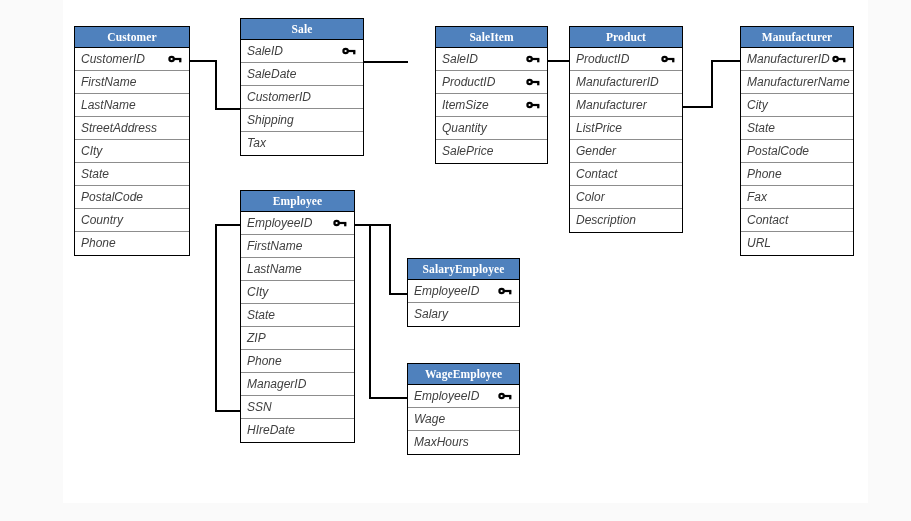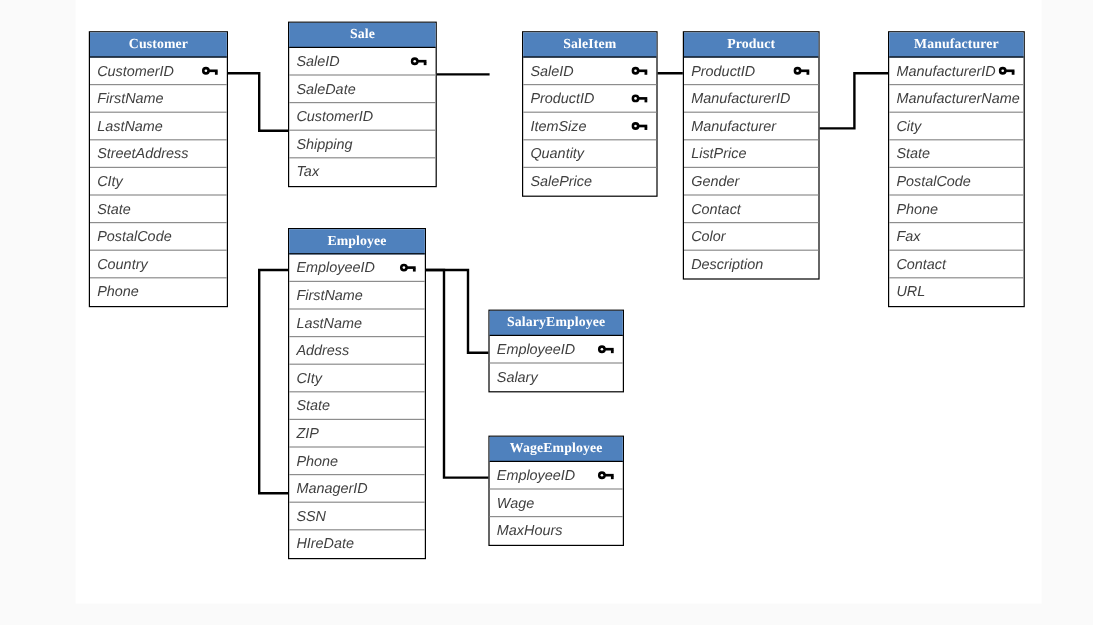--- a/index.html
+++ b/index.html
@@ -220,21 +220,20 @@
     <div class="entity-header">Employee</div>
     <div class="attr-list">
       <div class="attr"><span>EmployeeID</span><svg class="keyicon" viewBox="0 0 14 9">
             <circle cx="3.6" cy="4.5" r="3.3" fill="#000"></circle>
             <circle cx="3.6" cy="4.5" r="1.1" fill="#fff"></circle>
             <rect x="5.8" y="3.4" width="7.6" height="2.2" fill="#000"></rect>
             <rect x="11.1" y="5.2" width="2.3" height="2.6" fill="#000"></rect>
           </svg></div>
       <div class="attr"><span>FirstName</span></div>
       <div class="attr"><span>LastName</span></div>
-      <div class="attr"><span>Address</span></div>
       <div class="attr"><span>CIty</span></div>
       <div class="attr"><span>State</span></div>
       <div class="attr"><span>ZIP</span></div>
       <div class="attr"><span>Phone</span></div>
       <div class="attr"><span>ManagerID</span></div>
       <div class="attr"><span>SSN</span></div>
       <div class="attr"><span>HIreDate</span></div>
     </div>
   </div>
 

